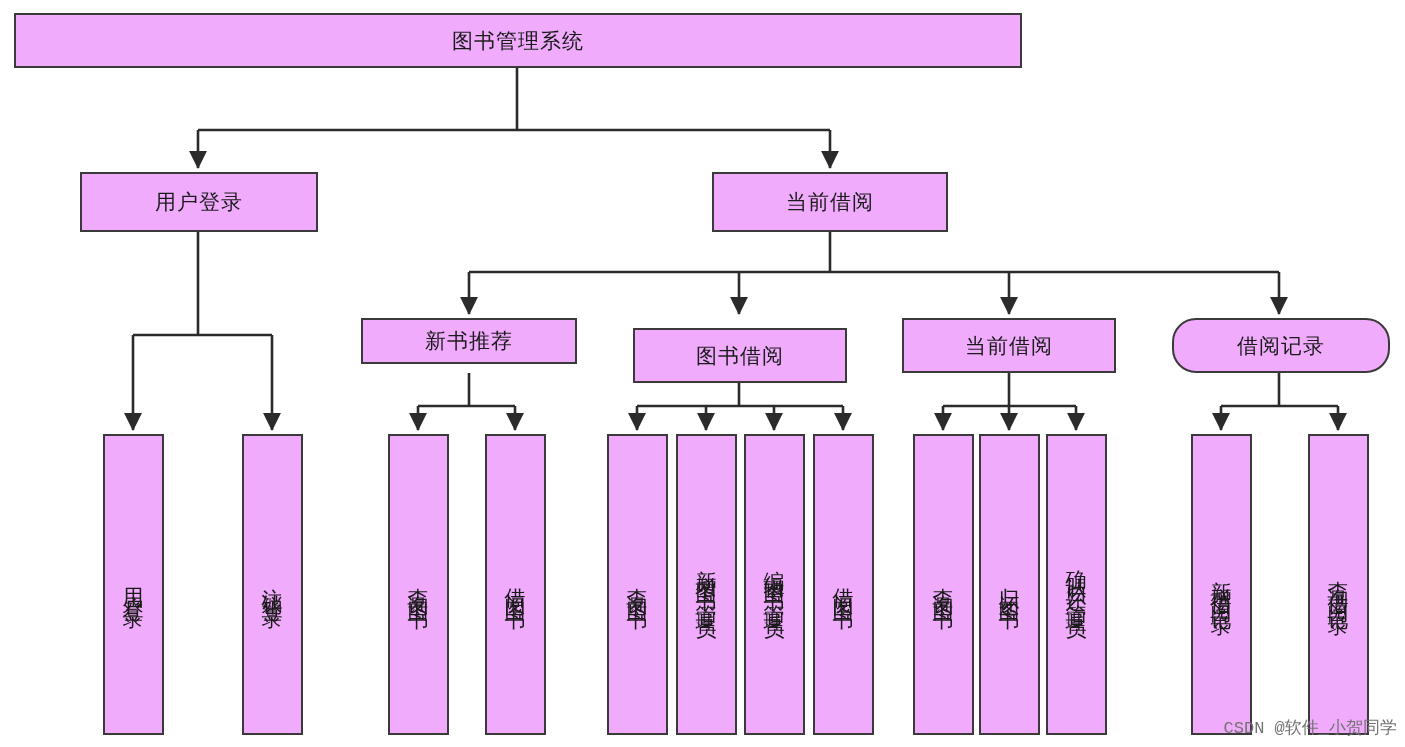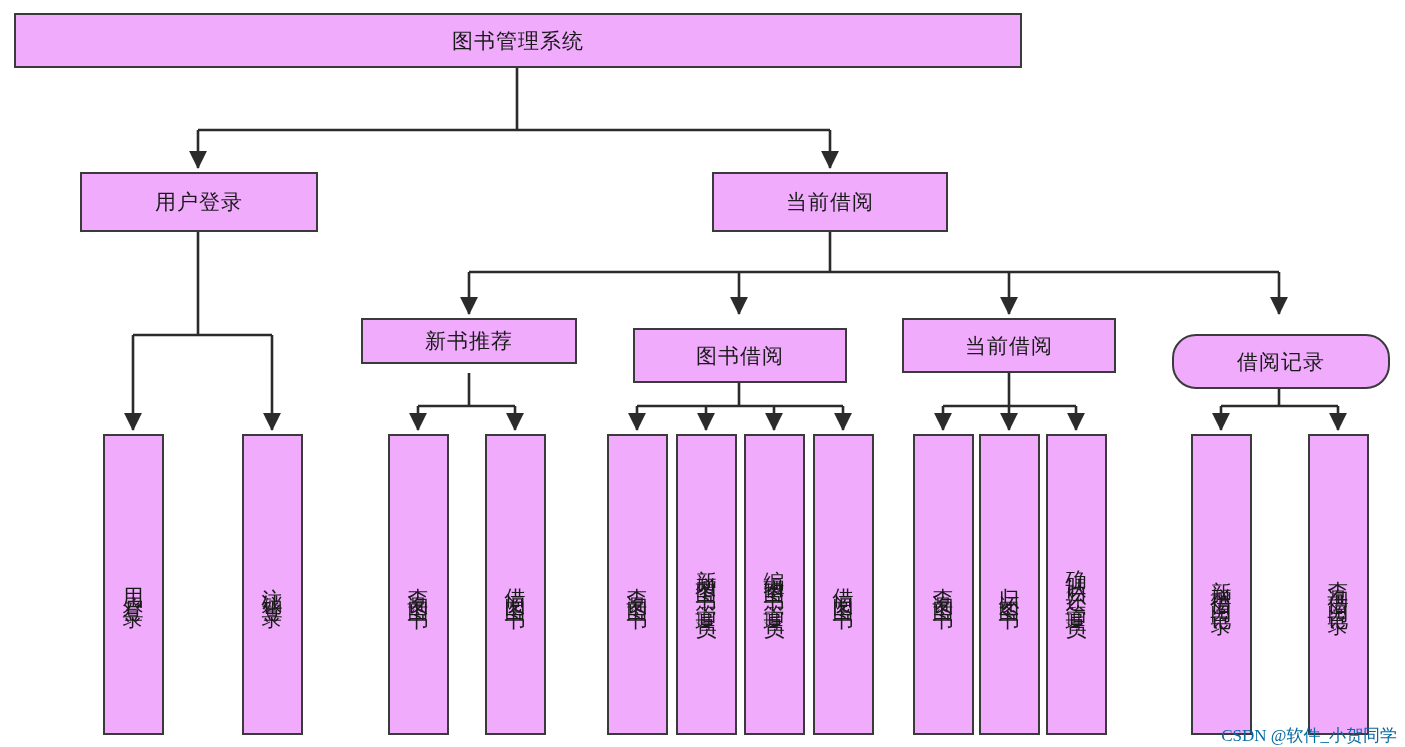--- a/index.html
+++ b/index.html
@@ -34,25 +34,25 @@
     text-orientation:upright;
     letter-spacing:7px;
     line-height:1;
     white-space:nowrap;
     display:block;
   }
   .node .htext{white-space:nowrap;display:block;}
   #watermark{
     position:absolute;
     right:8px;
-    bottom:0;
+    bottom:8px;
     font-size:17px;
-    color:#0369a1;
+    color:#737373;
     white-space:nowrap;
-    font-family:Liberation Serif, serif;
+    font-family:Liberation Mono, monospace;
     z-index:5;
   }
   svg{position:absolute;left:0;top:0;pointer-events:none;}
 </style>
 </head>
 <body>
 
 <div id="canvas">
 
   <svg width="1405" height="747">
@@ -118,21 +118,21 @@
 
   <div class="node h" style="left:361px;top:318px;width:216px;height:46px;">
     <span class="htext">新书推荐</span>
   </div>
   <div class="node h" style="left:633px;top:328px;width:214px;height:55px;">
     <span class="htext">图书借阅</span>
   </div>
   <div class="node h" style="left:902px;top:318px;width:214px;height:55px;">
     <span class="htext">当前借阅</span>
   </div>
-  <div class="node h" style="left:1172px;top:334px;width:218px;height:55px;border-radius:24px;">
+  <div class="node h" style="left:1172px;top:318px;width:218px;height:55px;border-radius:24px;">
     <span class="htext">借阅记录</span>
   </div>
 
   <div class="node v" style="left:103px;top:434px;width:61px;height:301px;">
     <span class="vtext">用户登录</span>
   </div>
   <div class="node v" style="left:242px;top:434px;width:61px;height:301px;">
     <span class="vtext">注销登录</span>
   </div>
 

